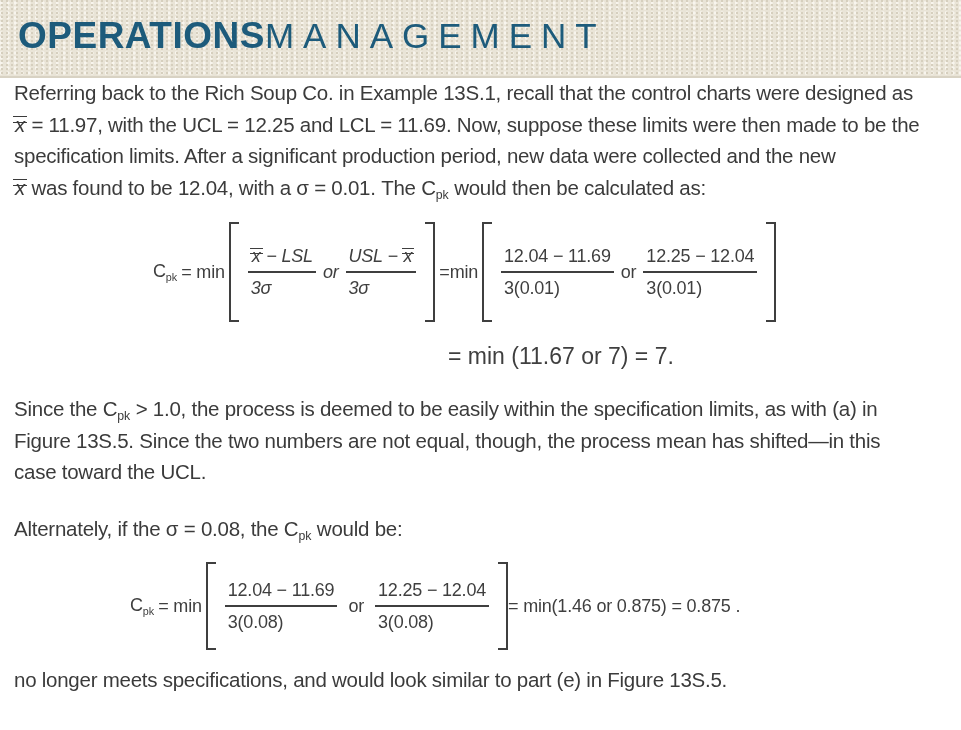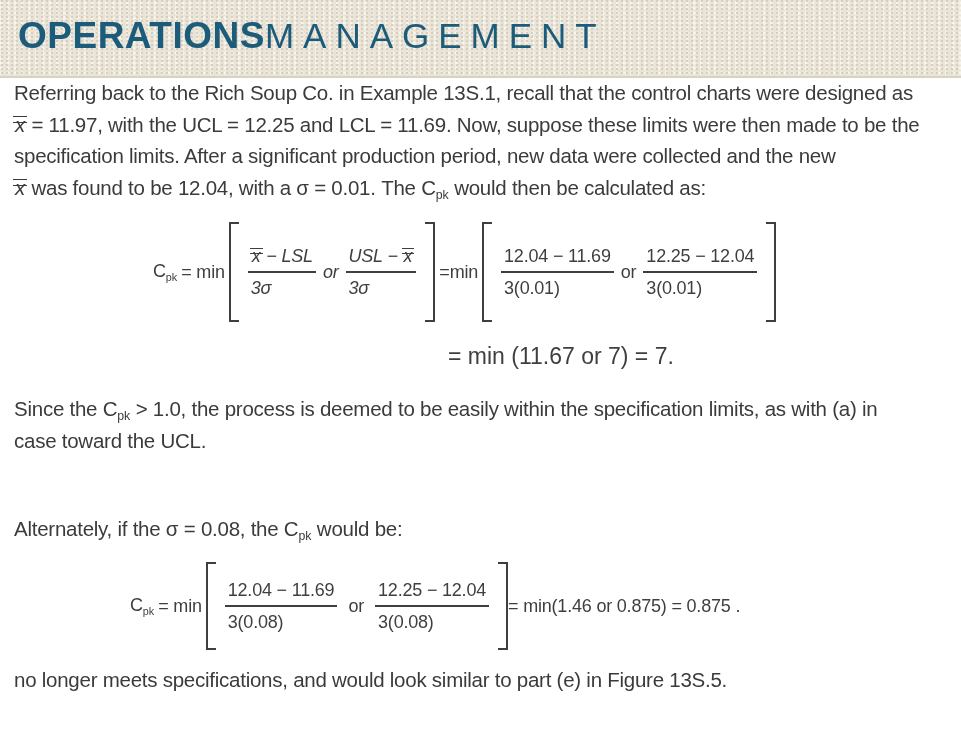--- a/index.html
+++ b/index.html
@@ -117,20 +117,23 @@
     <div class="brk r"></div>
   </div>
 
   <div class="result-line" style="top:343px; left:448px;">= min (11.67 or 7) = 7.</div>
 
   <div class="para" style="top:393px;">
     <div class="pline">
       <span>Since the C</span><span class="sub">pk</span><span> &gt; 1.0, the process is deemed to be easily within the specification limits, as with (a) in</span>
     </div>
     <div class="pline">
+      <span>Figure 13S.5. Since the two numbers are not equal, though, the process mean has shifted—in this</span>
+    </div>
+    <div class="pline">
       <span>case toward the UCL.</span>
     </div>
   </div>
 
   <div class="para" style="top:513px;">
     <div class="pline">
       <span>Alternately, if the σ = 0.08, the C</span><span class="sub">pk</span><span> would be:</span>
     </div>
   </div>
 

